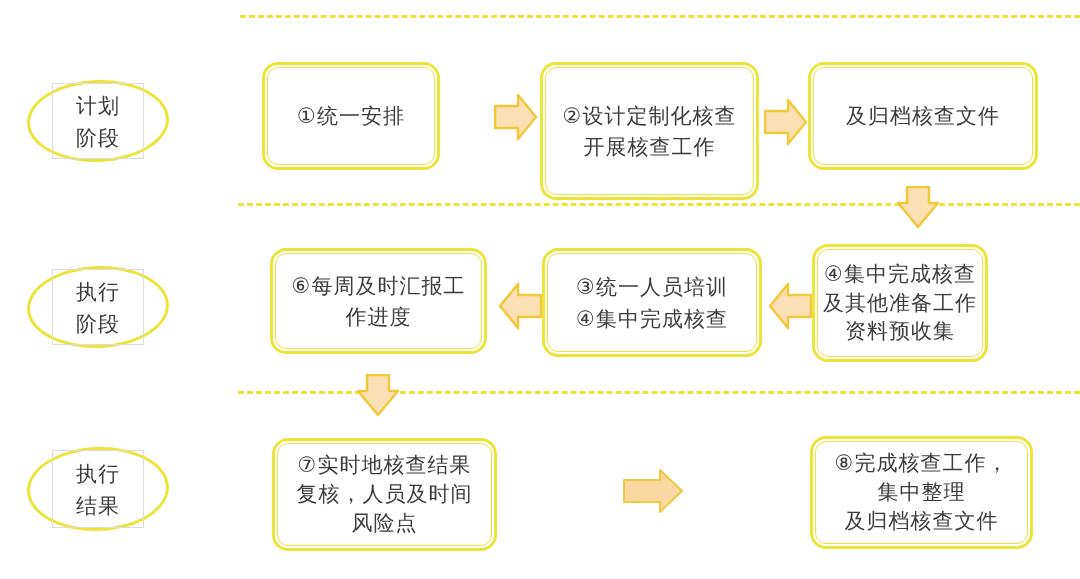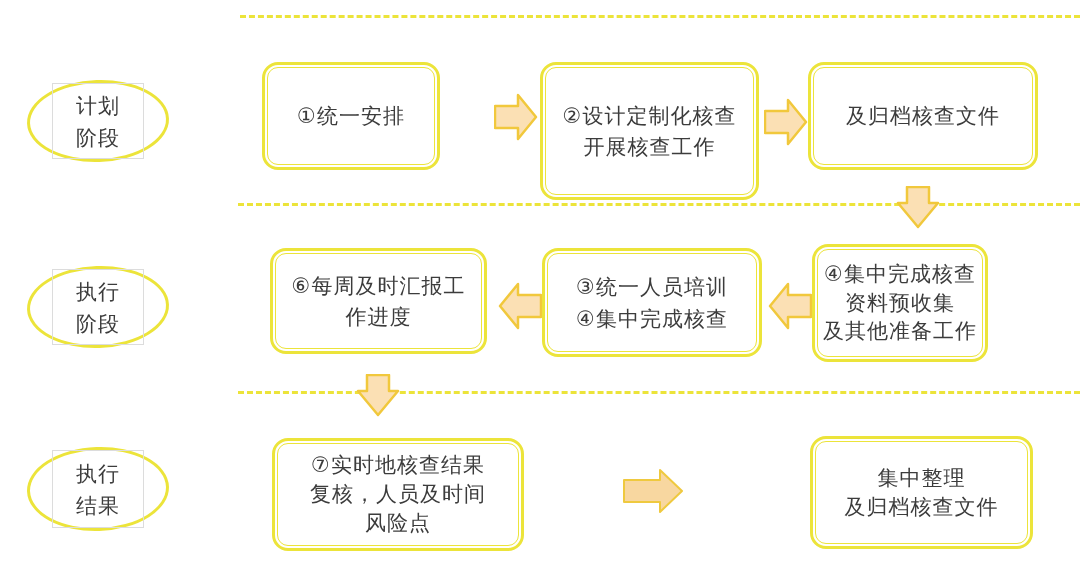--- a/index.html
+++ b/index.html
@@ -167,41 +167,42 @@
     </div>
   </div>
 
   <svg class="arrow" style="left:768px;top:282px" width="44" height="48" viewBox="0 0 44 48">
     <polygon points="43,13 20,13 20,2 2,24 20,46 20,35 43,35"></polygon>
   </svg>
 
   <div class="box tight" style="left:812px;top:244px;width:176px;height:118px">
     <div class="box-inner">
       <span class="box-line">④集中完成核查</span>
+      <span class="box-line">及其他准备工作</span>
       <span class="box-line">资料预收集</span>
-      <span class="box-line">及其他准备工作</span>
     </div>
   </div>
 
   <svg class="arrow" style="left:356px;top:374px" width="44" height="43" viewBox="0 0 44 43">
     <polygon points="11,1 33,1 33,17 42,17 22,41 2,17 11,17"></polygon>
   </svg>
 
-  <div class="box tight" style="left:272px;top:438px;width:252px;height:113px">
+  <div class="box tight" style="left:272px;top:438px;width:225px;height:113px">
     <div class="box-inner">
       <span class="box-line">⑦实时地核查结果</span>
       <span class="box-line">复核，人员及时间</span>
       <span class="box-line">风险点</span>
     </div>
   </div>
 
   <svg class="arrow big" style="left:622px;top:468px" width="62" height="46" viewBox="0 0 62 46">
     <polygon points="2,12 38,12 38,2 60,23 38,44 38,34 2,34"></polygon>
   </svg>
 
   <div class="box tight" style="left:810px;top:436px;width:223px;height:113px">
     <div class="box-inner">
+      <span class="box-line">⑧完成核查工作，</span>
       <span class="box-line">集中整理</span>
       <span class="box-line">及归档核查文件</span>
     </div>
   </div>
 
 </div>
 
 </body></html>

